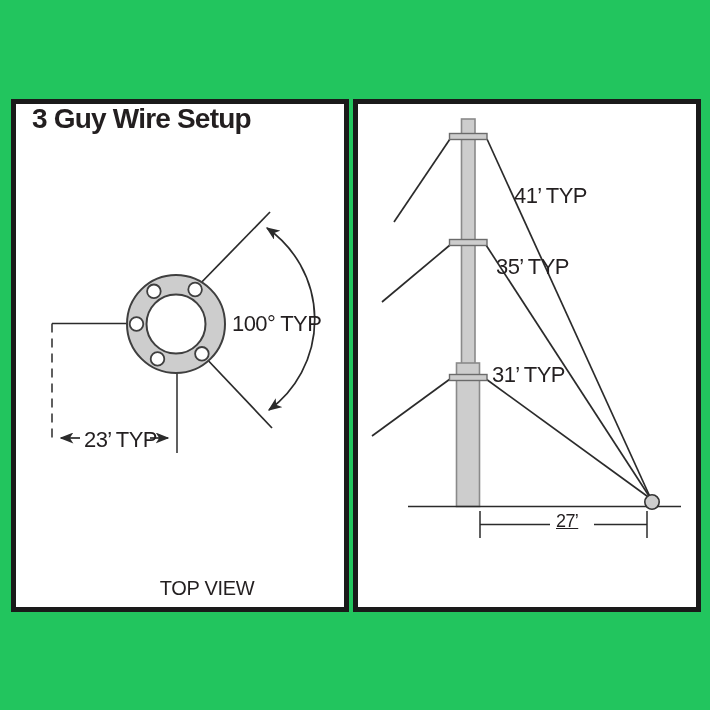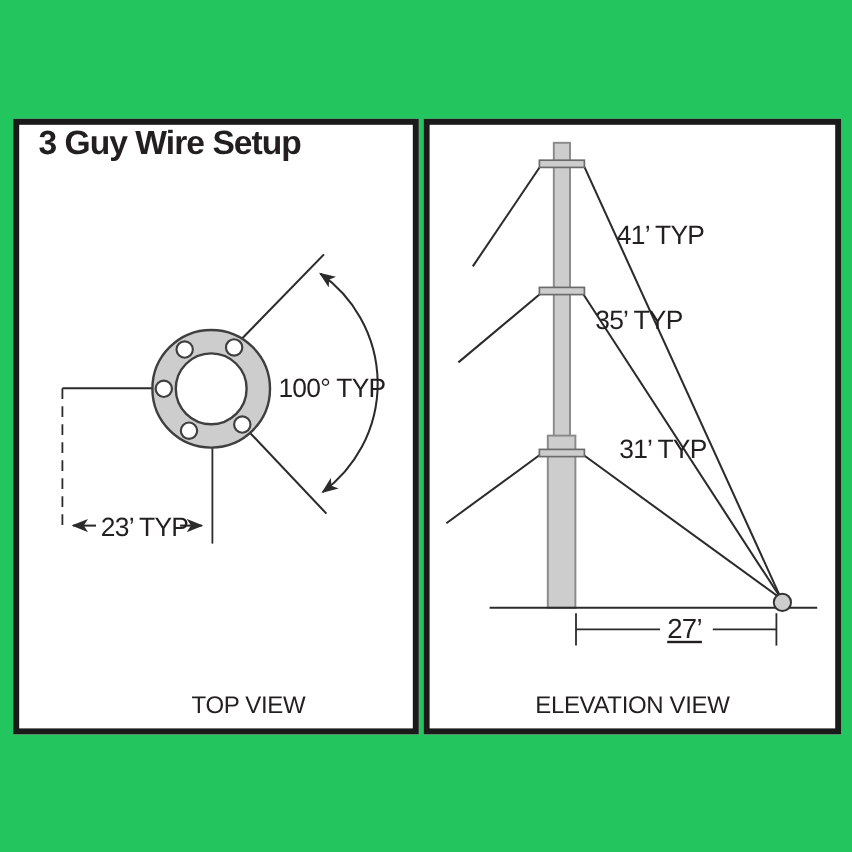--- a/index.html
+++ b/index.html
@@ -23,22 +23,22 @@
   .lbl{position:absolute;white-space:nowrap;}
   #title{
     left:32px;top:103px;
     font-size:28px;font-weight:bold;letter-spacing:-0.8px;
   }
   .dim-text{font-size:22px;letter-spacing:-0.6px;}
   #angle-label{left:232px;top:311px;}
   #radius-label{left:84px;top:427px;}
   #guy-label-0{left:514px;top:183px;}
   #guy-label-1{left:496px;top:254px;}
-  #guy-label-2{left:516px;top:362px;}
-  #ground-dim-label{left:556px;top:511px;font-size:23px;text-decoration:underline;}
+  #guy-label-2{left:492px;top:362px;}
+  #ground-dim-label{left:556px;top:511px;font-size:18px;text-decoration:underline;}
   .view-label{
     font-size:20px;letter-spacing:-0.3px;text-align:center;
   }
   #top-view-label{left:11px;top:577px;width:392px;}
   #elevation-view-label{left:353px;top:577px;width:348px;}
 </style>
 </head>
 <body>
 
 <div id="screen">
@@ -107,15 +107,14 @@
   <div id="title" class="lbl">3 Guy Wire Setup</div>
 
   <div id="angle-label" class="lbl dim-text">100° TYP</div>
   <div id="radius-label" class="lbl dim-text">23’ TYP</div>
   <div id="top-view-label" class="lbl view-label">TOP VIEW</div>
 
   <div id="guy-label-0" class="lbl dim-text">41’ TYP</div>
   <div id="guy-label-1" class="lbl dim-text">35’ TYP</div>
   <div id="guy-label-2" class="lbl dim-text">31’ TYP</div>
   <div id="ground-dim-label" class="lbl dim-text">27’</div>
-  <div id="elevation-view-label" class="lbl view-label">ELEVATION VIEW</div>
 
 </div>
 
 </body></html>

